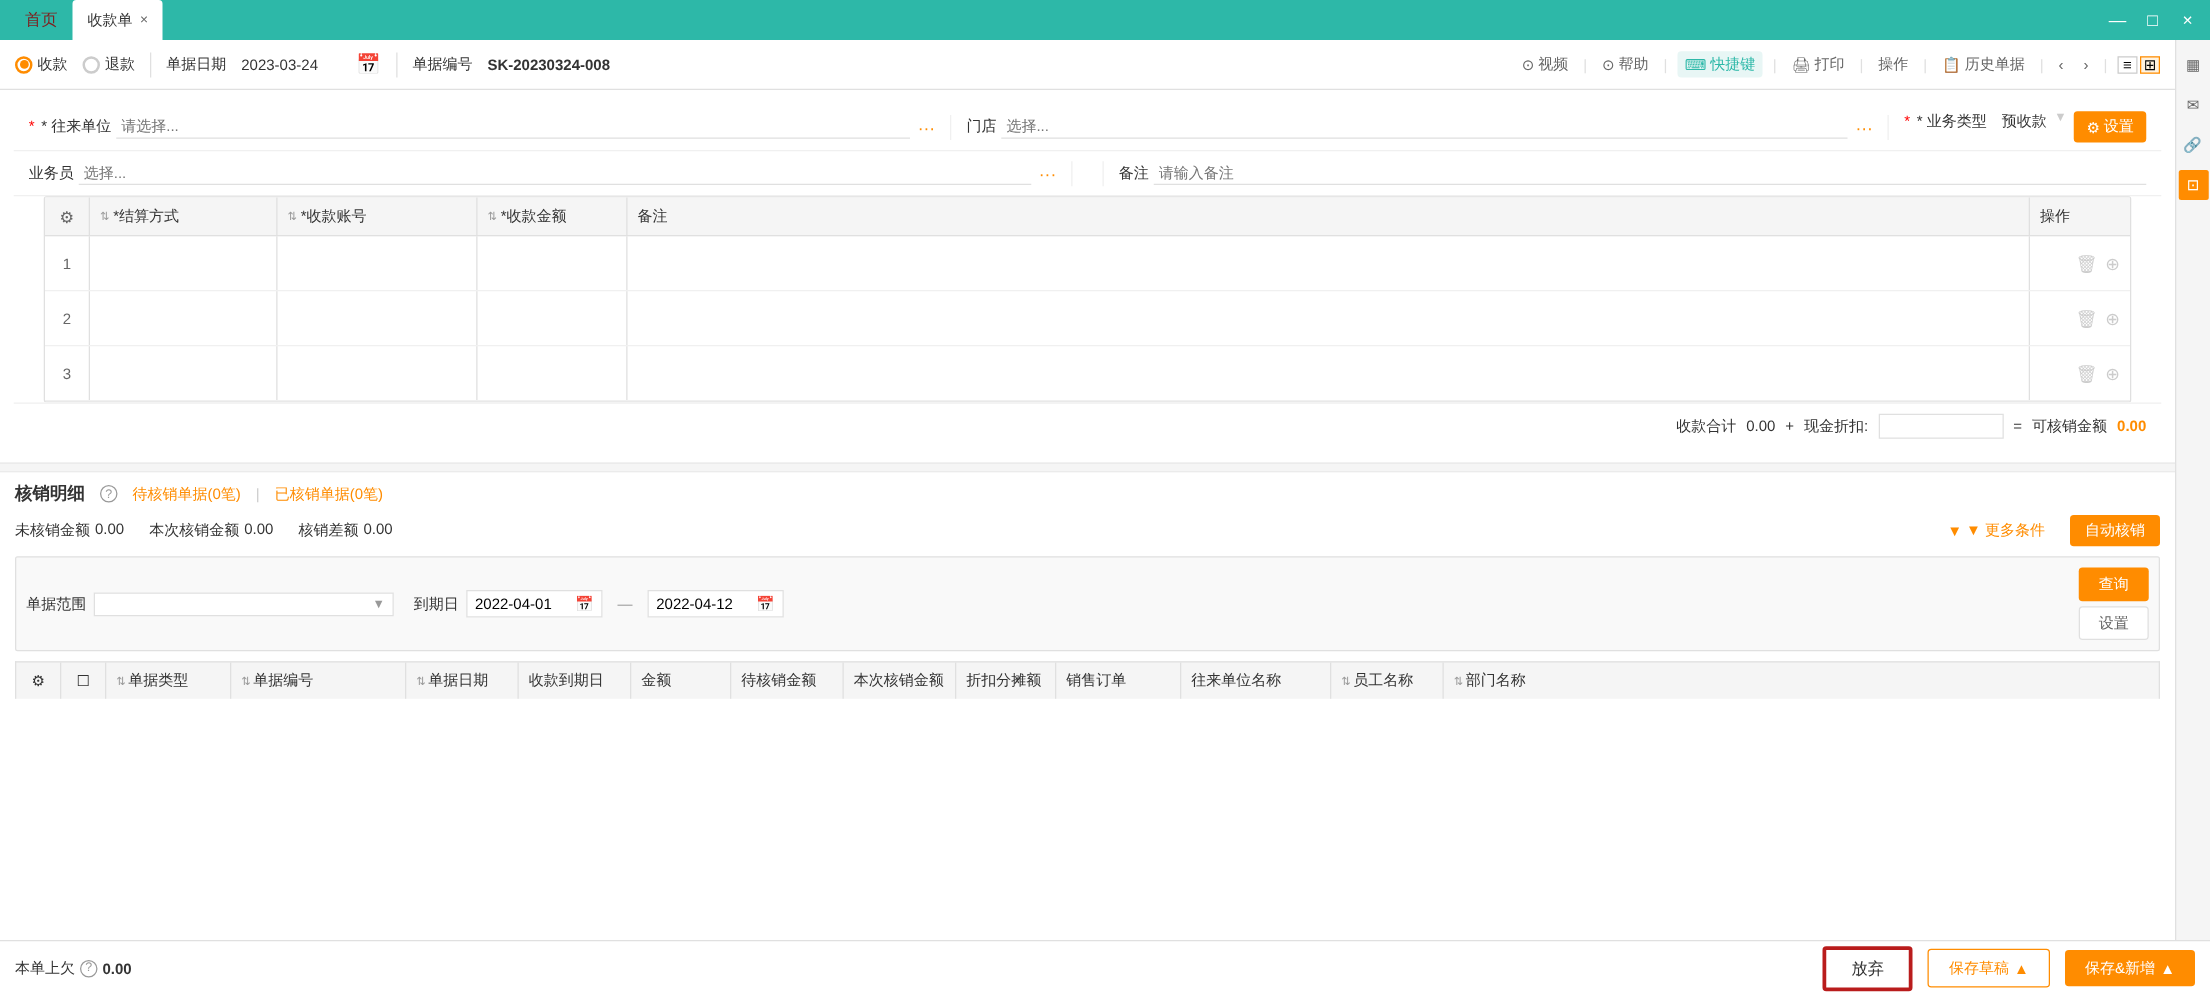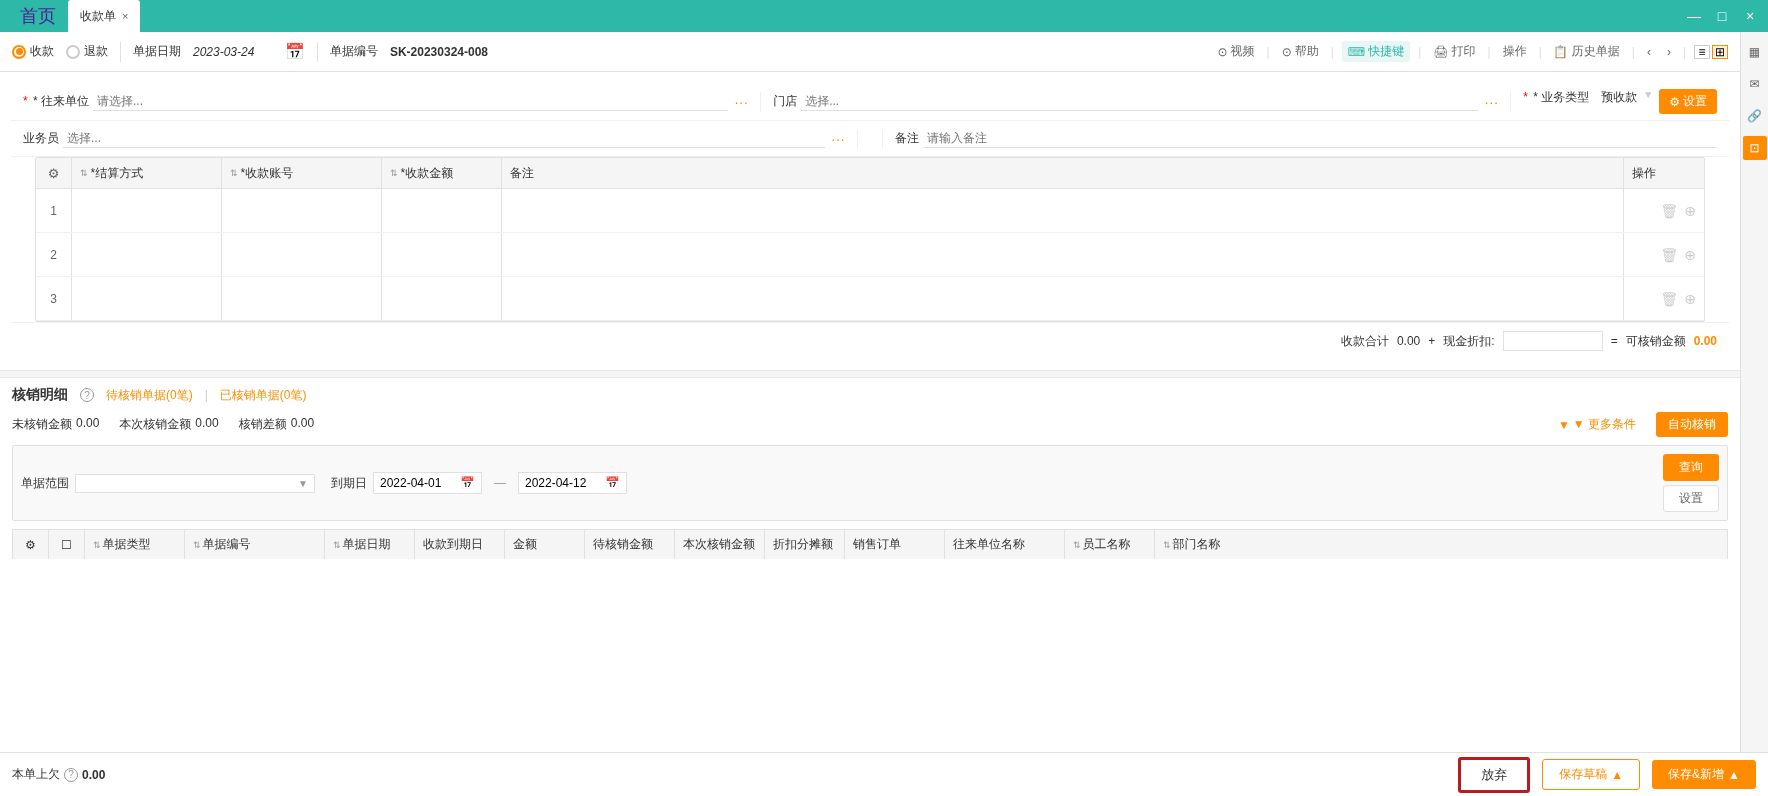--- a/index.html
+++ b/index.html
@@ -7,27 +7,27 @@
 
     
     .tab-bar {
       display: flex;
       align-items: center;
       background: #2db8a8;
       height: 32px;
       padding: 0 8px;
     }
     .tab-home {
-      color: #4c1d95;
+      color: #7f1d1d;
       padding: 0 12px;
       height: 32px;
       display: flex;
       align-items: center;
       cursor: pointer;
-      font-size: 18px;
+      font-size: 13px;
     }
     .tab-active {
       background: #fff;
       color: #333;
       padding: 0 12px;
       height: 32px;
       display: flex;
       align-items: center;
       cursor: pointer;
       font-size: 13px;
@@ -90,21 +90,20 @@
     }
     .toolbar-label { color: #333; font-size: 12px; }
     .toolbar-value { color: #333; font-size: 12px; font-weight: bold; }
     .toolbar-input-date {
       border: none;
       background: transparent;
       font-size: 12px;
       color: #333;
       width: 80px;
       outline: none;
-      font-style: italic;
     }
     .toolbar-divider {
       width: 1px; height: 20px;
       background: #e0e0e0;
     }
     .toolbar-spacer { flex: 1; }
     .toolbar-actions {
       display: flex;
       align-items: center;
       gap: 8px;

